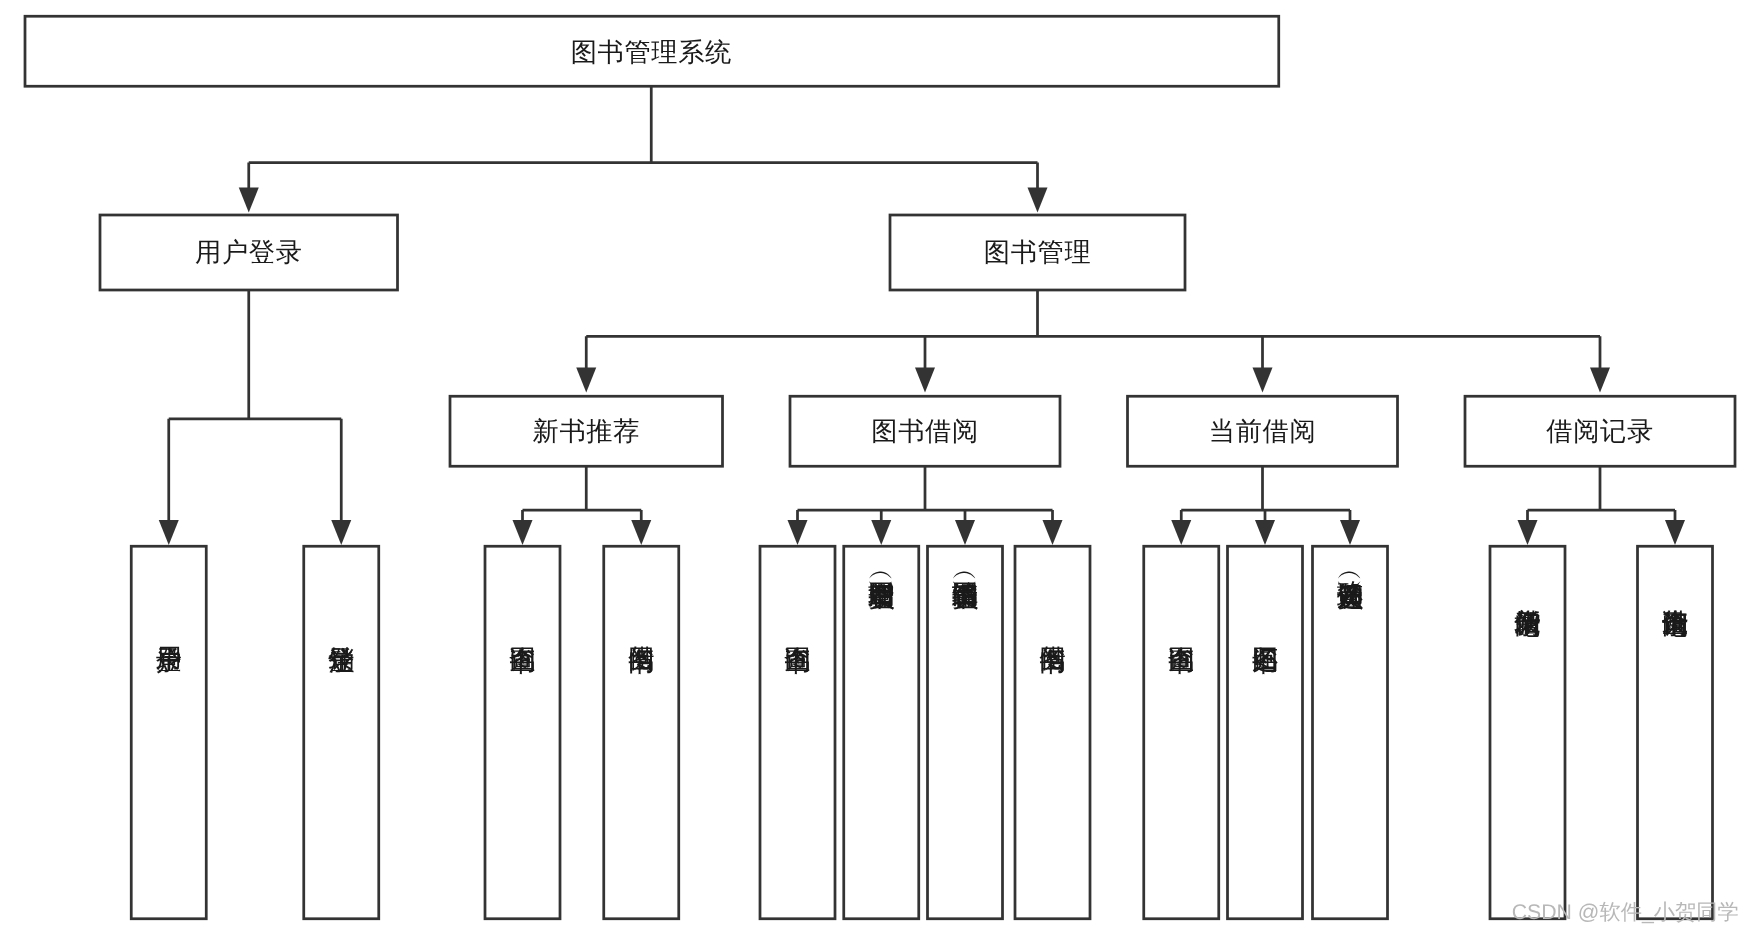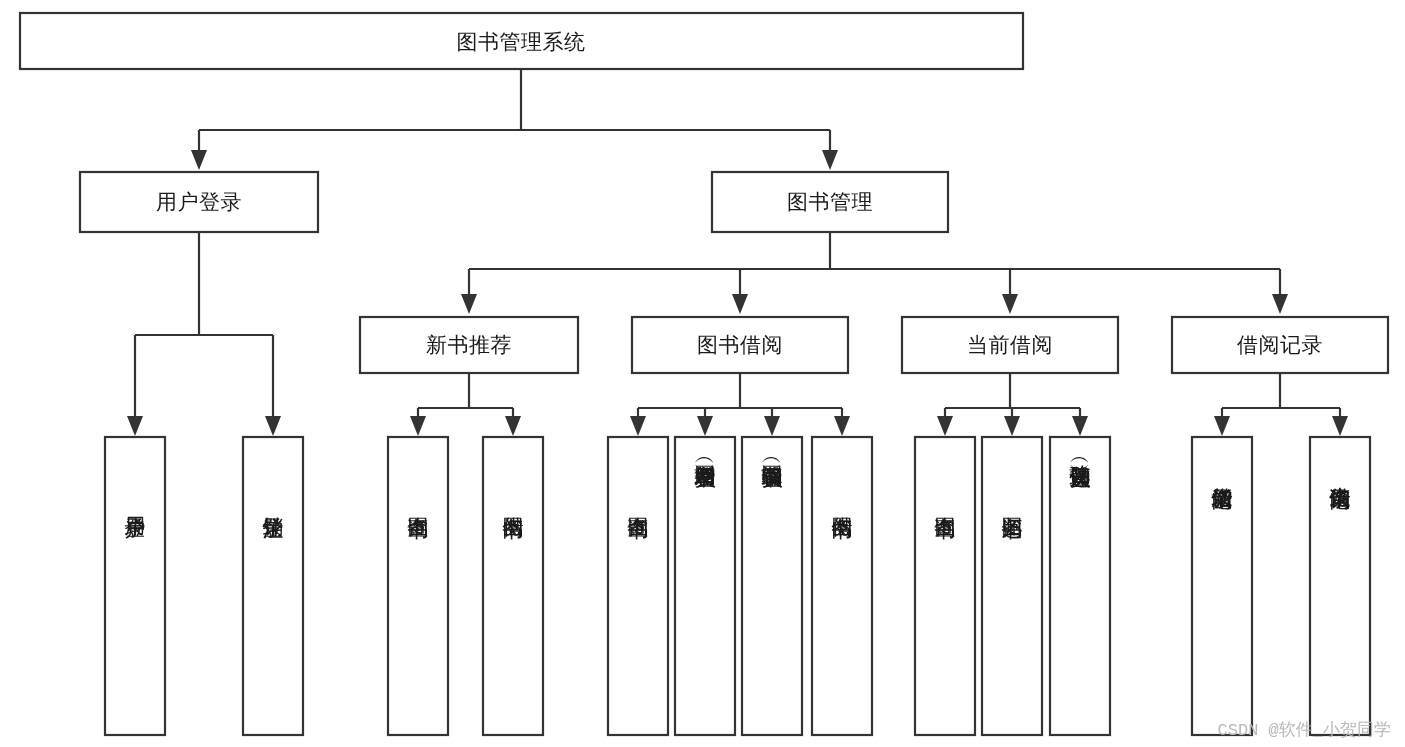--- a/index.html
+++ b/index.html
@@ -52,21 +52,21 @@
     stroke-linecap: butt;
   }
   .arrow-head {
     fill: #333333;
     stroke: none;
   }
   .watermark {
     position: absolute;
     right: 14px;
     bottom: 6px;
-    font-family: Liberation Mono, monospace;
+    font-family: Liberation Sans, sans-serif;
     font-size: 17px;
     color: #b8b8b8;
     white-space: nowrap;
     user-select: none;
     pointer-events: none;
   }
 </style>
 </head>
 <body>
 

